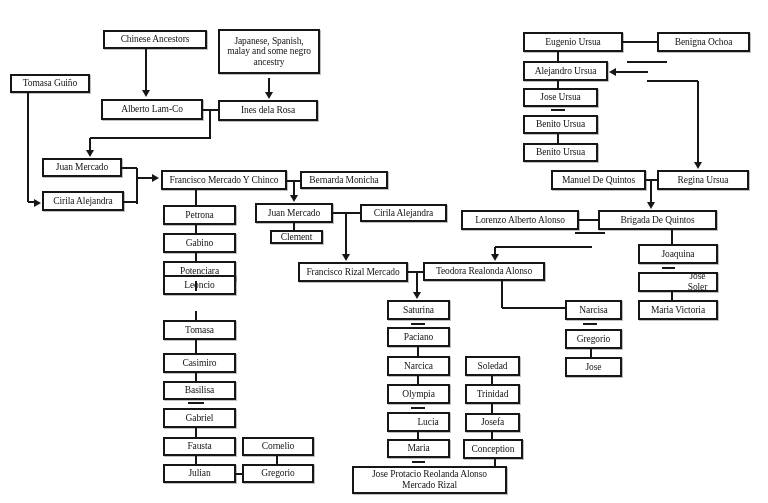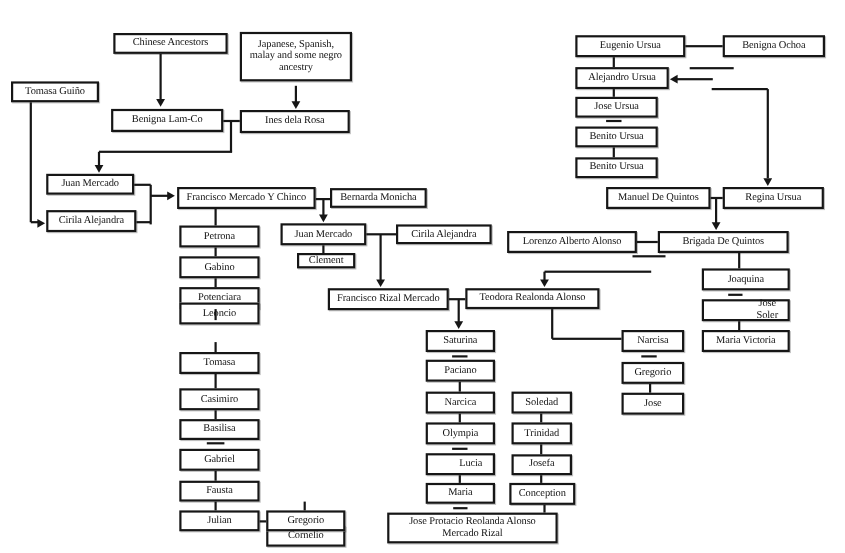--- a/index.html
+++ b/index.html
@@ -23,40 +23,40 @@
 </style>
 </head>
 <body>
 
 <div class="canvas" id="canvas">
     <div class="node" style="left: 103px; top: 30px; width: 104px; height: 19px;">Chinese Ancestors</div>
     <div class="node" style="left: 218px; top: 29px; width: 102px; height: 45px;">Japanese, Spanish,
 malay and some negro
 ancestry</div>
     <div class="node" style="left: 10px; top: 74px; width: 80px; height: 19px;">Tomasa Guiño</div>
-    <div class="node" style="left: 101px; top: 99px; width: 102px; height: 21px;">Benigna Lam-Co</div>
+    <div class="node" style="left: 101px; top: 99px; width: 102px; height: 21px;">Alberto Lam-Co</div>
     <div class="node" style="left: 218px; top: 100px; width: 100px; height: 21px;">Ines dela Rosa</div>
     <div class="node" style="left: 42px; top: 158px; width: 80px; height: 19px;">Juan Mercado</div>
     <div class="node" style="left: 42px; top: 191px; width: 82px; height: 20px;">Cirila Alejandra</div>
     <div class="node" style="left: 161px; top: 170px; width: 126px; height: 20px;">Francisco Mercado Y Chinco</div>
     <div class="node" style="left: 300px; top: 171px; width: 88px; height: 18px;">Bernarda Monicha</div>
     <div class="node" style="left: 255px; top: 203px; width: 78px; height: 20px;">Juan Mercado</div>
     <div class="node" style="left: 360px; top: 204px; width: 87px; height: 18px;">Cirila Alejandra</div>
     <div class="node" style="left: 270px; top: 230px; width: 53px; height: 14px;">Clement</div>
     <div class="node" style="left: 163px; top: 205px; width: 73px; height: 20px;">Petrona</div>
     <div class="node" style="left: 163px; top: 233px; width: 73px; height: 20px;">Gabino</div>
     <div class="node" style="left: 163px; top: 261px; width: 73px; height: 20px;">Potenciara</div>
     <div class="node" style="left: 163px; top: 275px; width: 73px; height: 20px; text-align: right;">Leoncio</div>
     <div class="node" style="left: 163px; top: 320px; width: 73px; height: 20px;">Tomasa</div>
     <div class="node" style="left: 163px; top: 353px; width: 73px; height: 20px;">Casimiro</div>
     <div class="node" style="left: 163px; top: 381px; width: 73px; height: 19px;">Basilisa</div>
     <div class="node" style="left: 163px; top: 408px; width: 73px; height: 20px;">Gabriel</div>
     <div class="node" style="left: 163px; top: 437px; width: 73px; height: 19px;">Fausta</div>
     <div class="node" style="left: 163px; top: 464px; width: 73px; height: 19px;">Julian</div>
-    <div class="node" style="left: 242px; top: 437px; width: 72px; height: 19px; margin-top: 41px;">Cornelio</div>
+    <div class="node" style="left: 242px; top: 437px; width: 72px; height: 19px;">Cornelio</div>
     <div class="node" style="left: 242px; top: 464px; width: 72px; height: 19px;">Gregorio</div>
     <div class="node" style="left: 298px; top: 262px; width: 110px; height: 20px;">Francisco Rizal Mercado</div>
     <div class="node" style="left: 423px; top: 262px; width: 122px; height: 19px;">Teodora Realonda Alonso</div>
     <div class="node" style="left: 387px; top: 300px; width: 63px; height: 20px;">Saturina</div>
     <div class="node" style="left: 387px; top: 327px; width: 63px; height: 20px;">Paciano</div>
     <div class="node" style="left: 387px; top: 356px; width: 63px; height: 20px;">Narcica</div>
     <div class="node" style="left: 387px; top: 384px; width: 63px; height: 20px;">Olympia</div>
     <div class="node" style="left: 387px; top: 412px; width: 63px; height: 20px; padding-left: 20px;">Lucia</div>
     <div class="node" style="left: 387px; top: 439px; width: 63px; height: 19px;">Maria</div>
     <div class="node" style="left: 465px; top: 356px; width: 55px; height: 20px;">Soledad</div>

